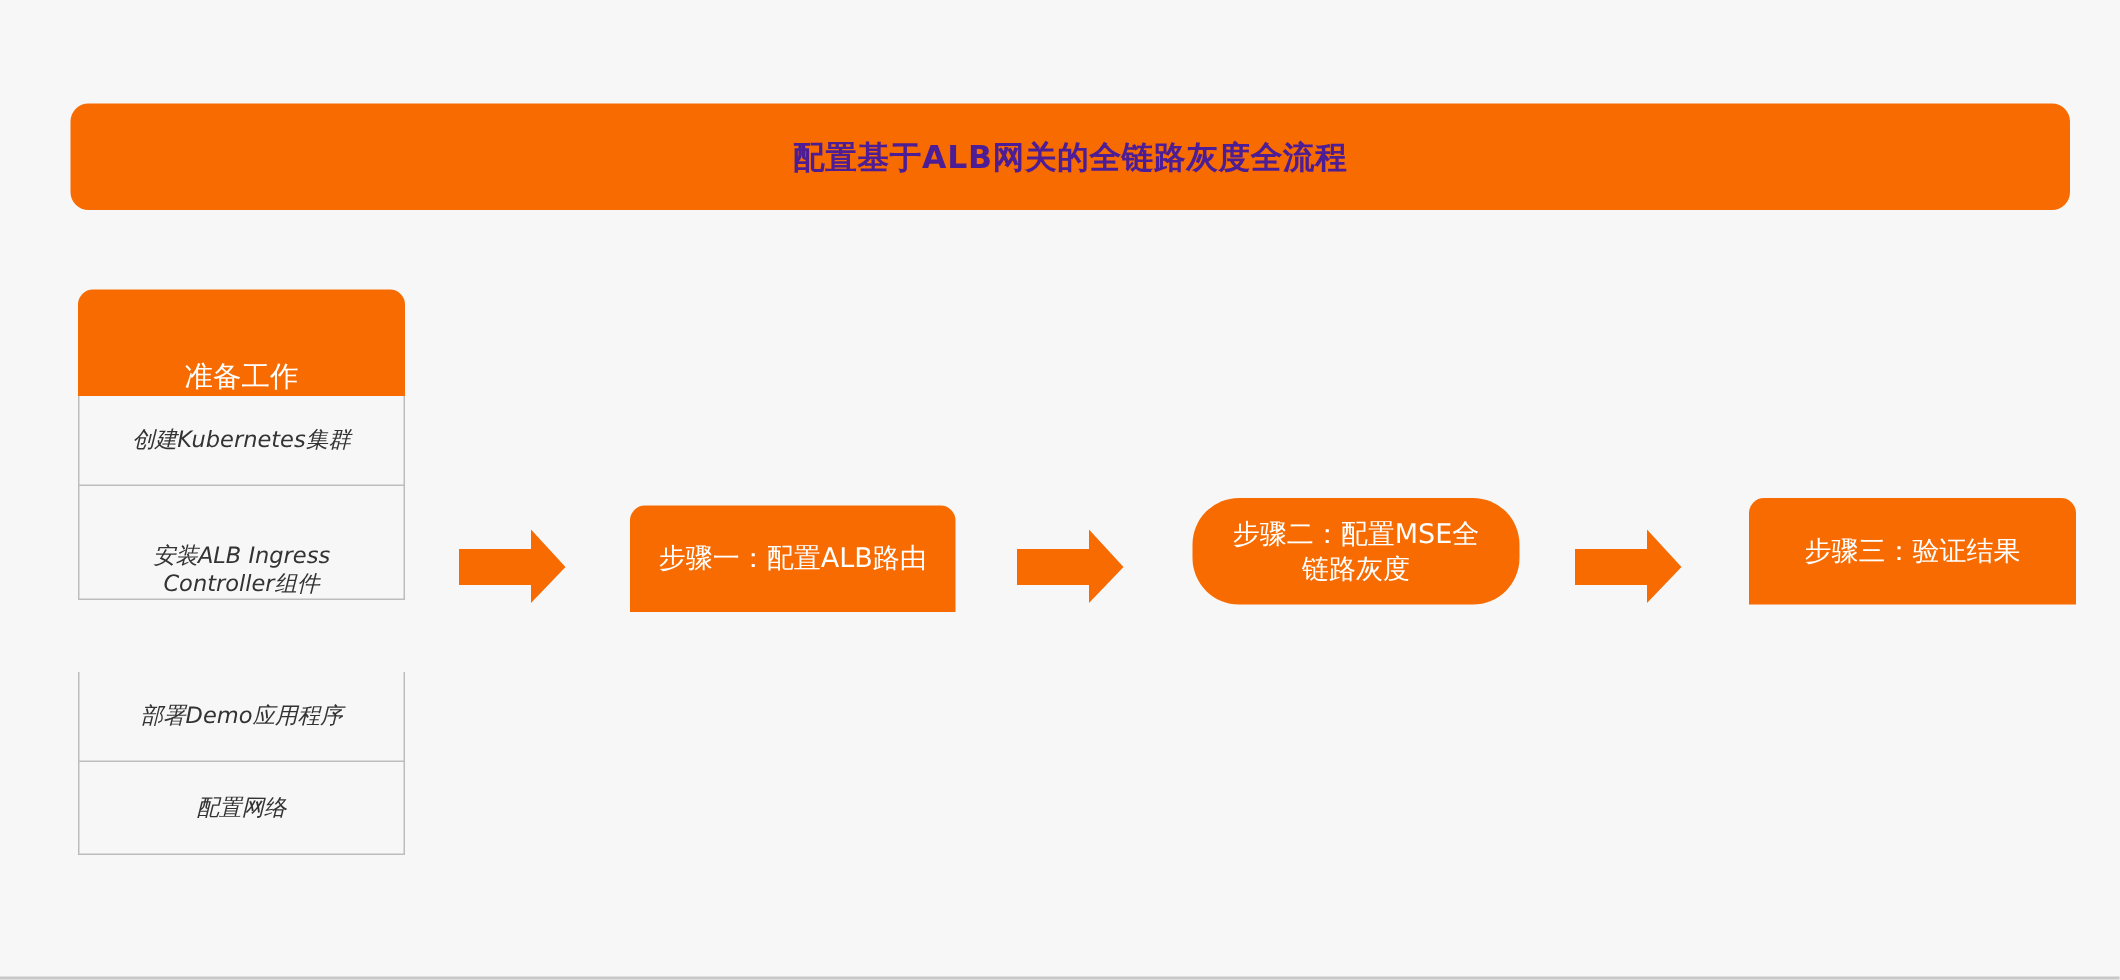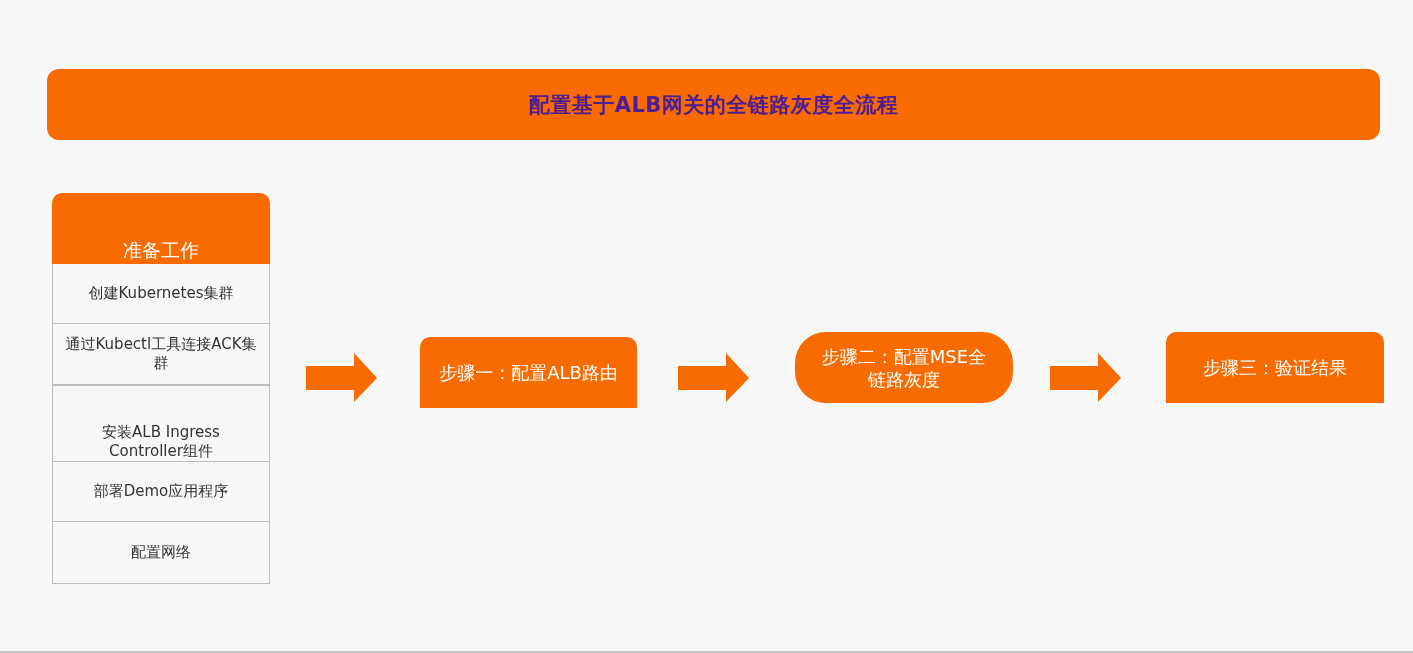--- a/index.html
+++ b/index.html
@@ -52,26 +52,27 @@
       border-top: none;
       background: #f7f7f7;
       display: flex;
       align-items: center;
       justify-content: center;
       text-align: center;
       color: #333333;
       font-size: 15px;
       line-height: 19px;
       padding: 0 10px;
+      font-style: italic;
     }
     .prep-item.h1 { height: 60px; }
     .prep-item.h2 { height: 62px; border-bottom: 2px solid #bdbdbd; }
     .prep-item.h3 { height: 76px; align-items: flex-end; }
     .prep-item.h4 { height: 62px; border-bottom: 2px solid #bdbdbd; }
-    .prep-item.h5 { height: 60px; }
+    .prep-item.h5 { height: 60px; margin-top: 48px; }
     .prep-item.h6 { height: 62px; }
     .arrow {
       position: absolute;
       width: 72px;
       height: 50px;
     }
     .step-box {
       position: absolute;
       background: #f76b00;
       color: #ffffff;
@@ -101,23 +102,20 @@
   <span>配置基于ALB网关的全链路灰度全流程</span>
 </div>
 
 <div class="prep-panel">
   <div class="prep-header">
     <span>准备工作</span>
   </div>
   <div class="prep-item h1">
     <span>创建Kubernetes集群</span>
   </div>
-  <div class="prep-item h2">
-    <span>通过Kubectl工具连接ACK集群</span>
-  </div>
   <div class="prep-item h3">
     <span>安装ALB Ingress Controller组件</span>
   </div>
   <div class="prep-item h5">
     <span>部署Demo应用程序</span>
   </div>
   <div class="prep-item h6">
     <span>配置网络</span>
   </div>
 </div>

